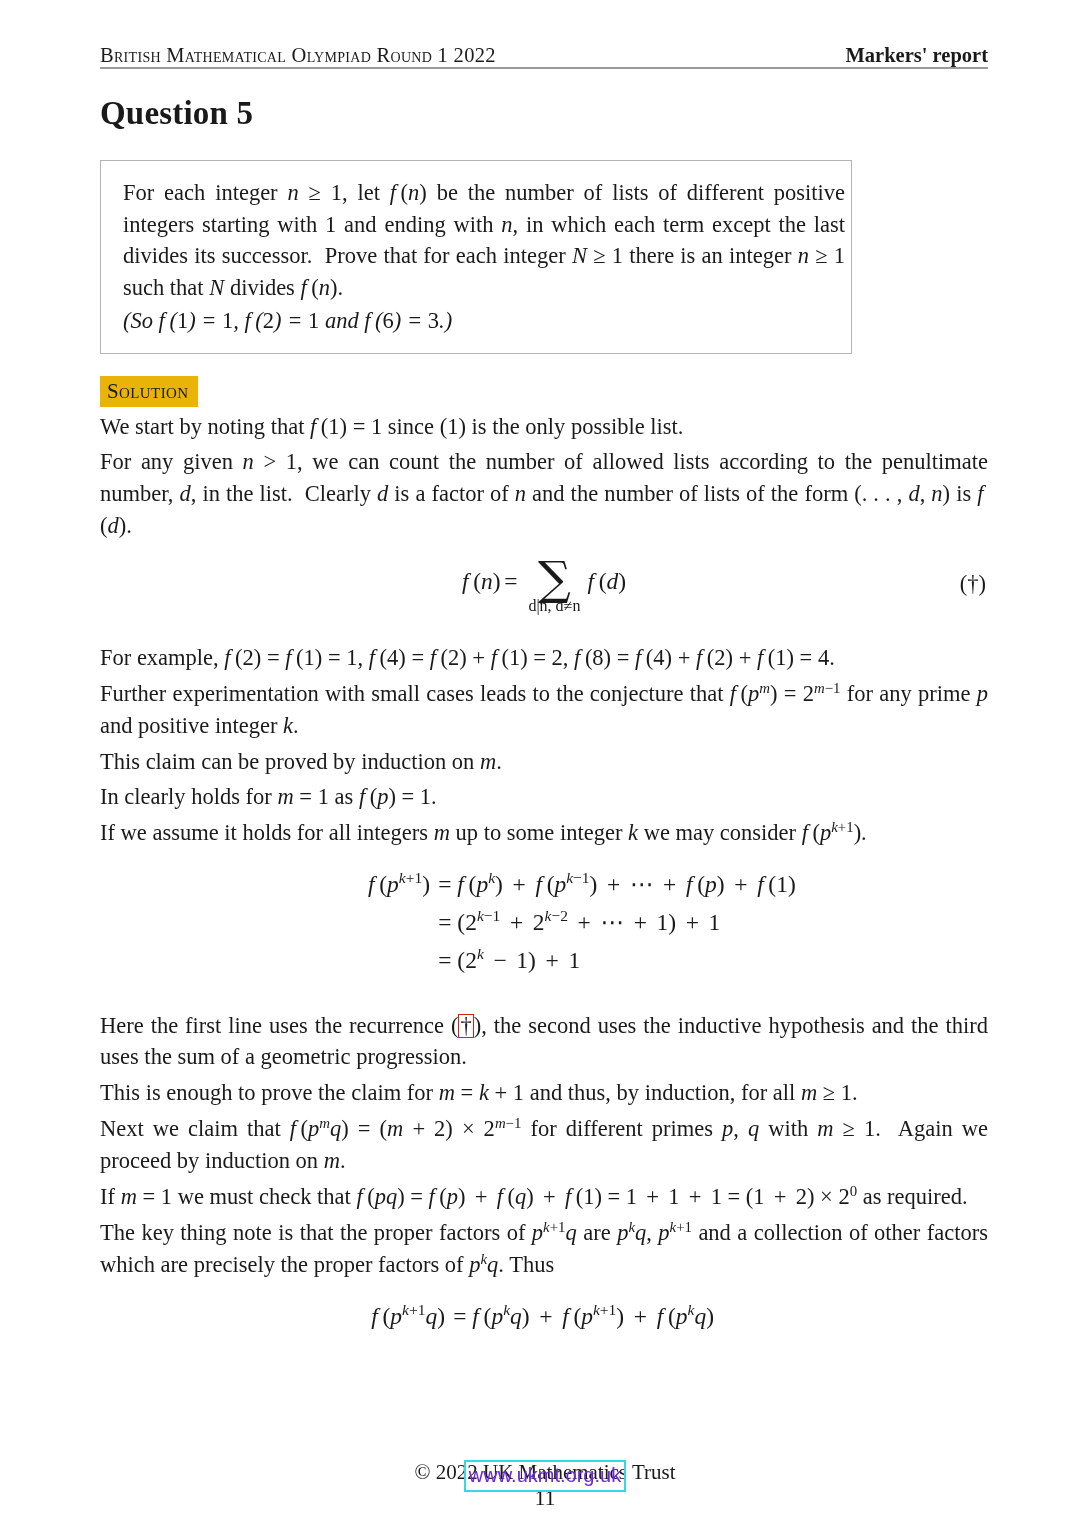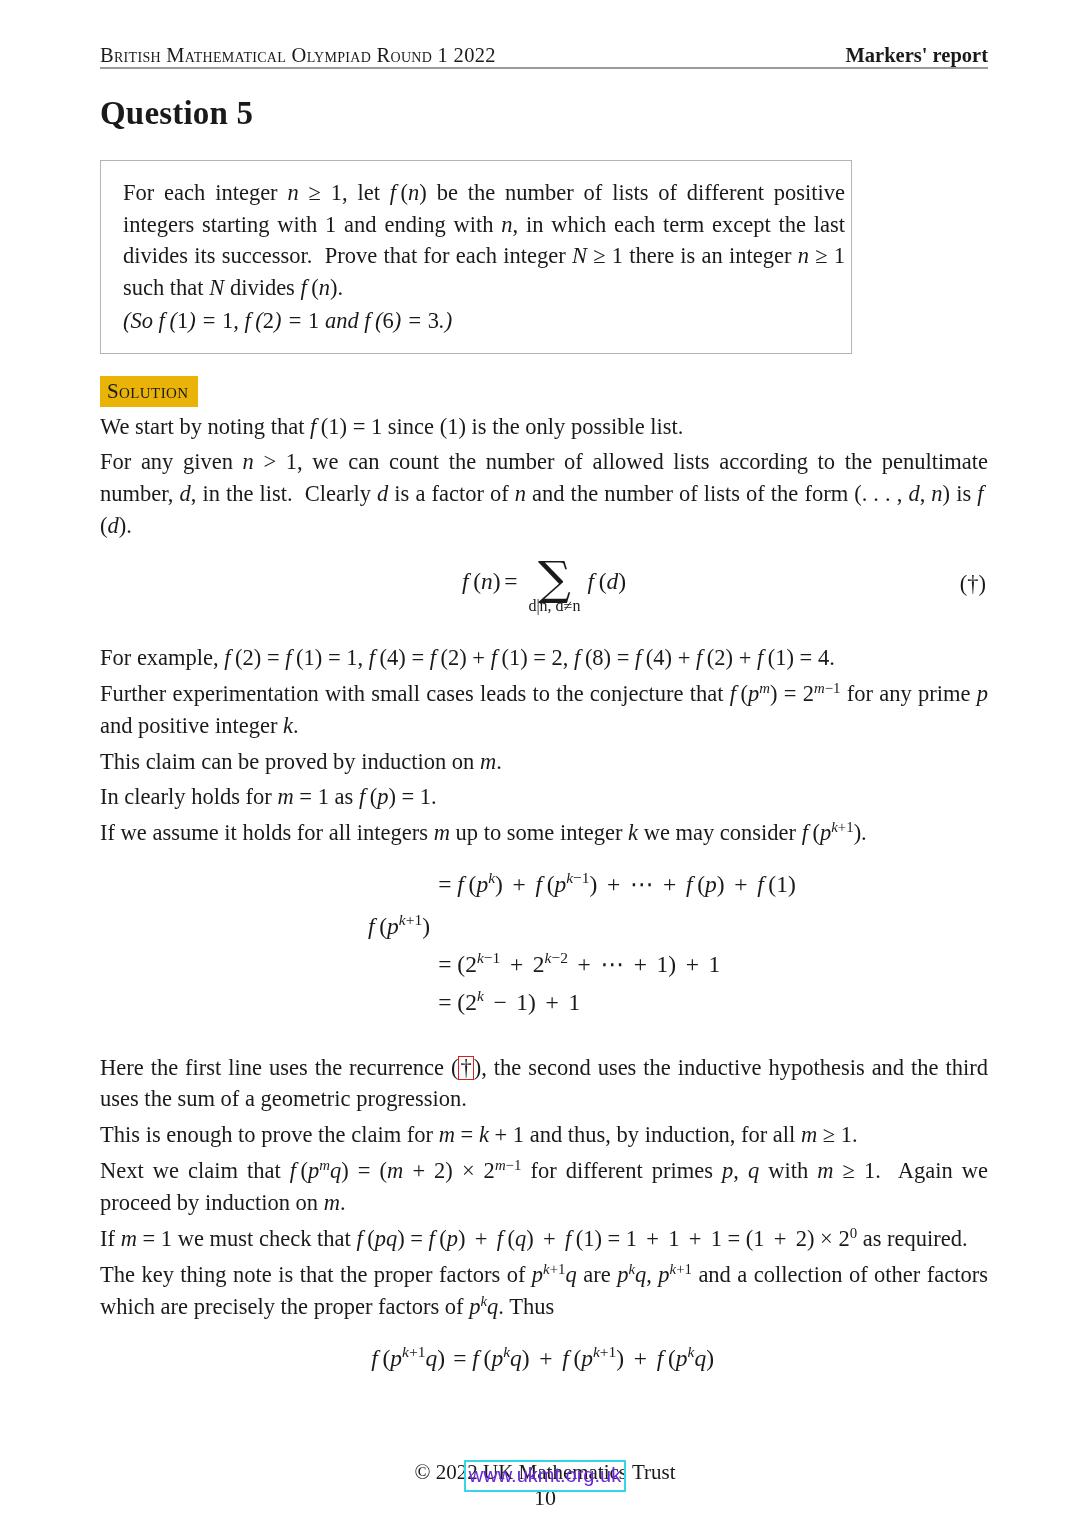--- a/index.html
+++ b/index.html
@@ -227,21 +227,21 @@
   <div class="para">Further experimentation with small cases leads to the conjecture that <i>f</i> (<i>p<sup>m</sup></i>) = 2<sup><i>m</i>−1</sup> for any prime <i>p</i> and positive integer <i>k</i>.</div>
 
   <div class="para noj">This claim can be proved by induction on <i>m</i>.</div>
 
   <div class="para noj">In clearly holds for <i>m</i> = 1 as <i>f</i> (<i>p</i>) = 1.</div>
 
   <div class="para noj">If we assume it holds for all integers <i>m</i> up to some integer <i>k</i> we may consider <i>f</i> (<i>p</i><sup><i>k</i>+1</sup>).</div>
 
   <div class="display">
     <div class="eqline">
-      <span class="eqlhs" style="width:330px;margin-top:42px;"><i>f</i> (<i>p</i><sup><i>k</i>+1</sup>)</span>
+      <span class="eqlhs" style="width:330px;"><i>f</i> (<i>p</i><sup><i>k</i>+1</sup>)</span>
       <span class="eqrhs">= <i>f</i> (<i>p<sup>k</sup></i>) <span class="op">+</span> <i>f</i> (<i>p</i><sup><i>k</i>−1</sup>) <span class="op">+</span> ⋯ <span class="op">+</span> <i>f</i> (<i>p</i>) <span class="op">+</span> <i>f</i> (1)</span>
     </div>
     <div class="eqline">
       <span class="eqlhs" style="width:330px;"></span>
       <span class="eqrhs">= (2<sup><i>k</i>−1</sup> <span class="op">+</span> 2<sup><i>k</i>−2</sup> <span class="op">+</span> ⋯ <span class="op">+</span> 1) <span class="op">+</span> 1</span>
     </div>
     <div class="eqline">
       <span class="eqlhs" style="width:330px;"></span>
       <span class="eqrhs">= (2<sup><i>k</i></sup> <span class="op">−</span> 1) <span class="op">+</span> 1</span>
     </div>
@@ -264,16 +264,16 @@
       <span class="eqrhs">= <i>f</i> (<i>p<sup>k</sup>q</i>) <span class="op">+</span> <i>f</i> (<i>p</i><sup><i>k</i>+1</sup>) <span class="op">+</span> <i>f</i> (<i>p<sup>k</sup>q</i>)</span>
     </div>
 
   </div>
 
   <div class="footer">
     <div>© 2022 UK Mathematics Trust</div>
     <div class="footer-center">
       <span class="linkbox-cyan"><span class="urltext">www.ukmt.org.uk</span></span>
     </div>
-    <div class="pagenum">10</div>
+    <div class="pagenum">11</div>
   </div>
 
 </div>
 
 </body></html>

